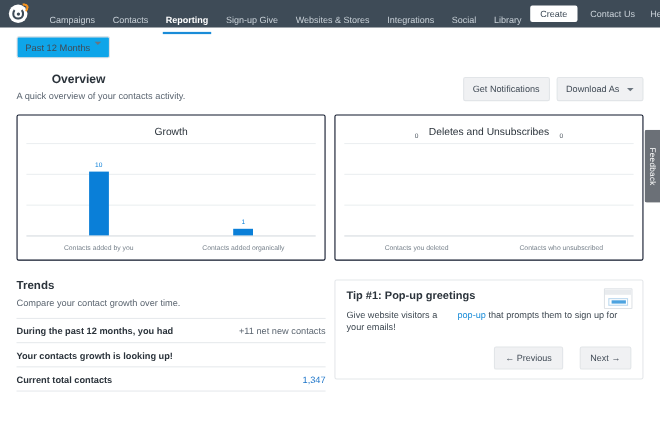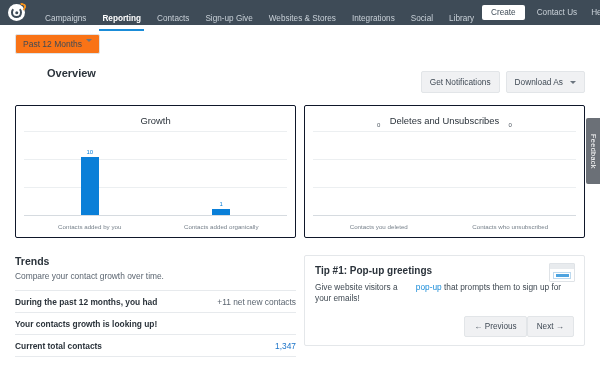--- a/index.html
+++ b/index.html
@@ -84,21 +84,21 @@
     color: #c9d1d8; font-size: 8.2px;
     padding: 0 7px; cursor: pointer; white-space: nowrap;
   }
 
   
   .page { padding: 0 15px; position: relative; }
 
   .filter-row { padding-top: 8px; }
   .dropdown-pill {
     display: inline-flex; align-items: flex-start; gap: 4px;
-    background: #f97316;
+    background: #0ea5e9;
     border: 1px solid #dfe2e5;
     border-radius: 2px;
     font-size: 8.5px; color: #414b56;
     padding: 4px 7px;
     cursor: pointer;
   }
   .caret-dark { width:0;height:0;border-left:3px solid transparent;border-right:3px solid transparent;border-top:3.5px solid #6b757f; }
 
   .section-head {
     display: flex; align-items: flex-start;
@@ -209,21 +209,21 @@
     border-radius: 1px;
     overflow: hidden;
   }
   .tip-illus .barbar { height: 5px; background: #e8ebee; }
   .tip-illus .win {
     margin: 3px auto 0; width: 18px; height: 7px;
     background: #ffffff; border: 1px solid #bcd9ef;
     display: flex; align-items: center; justify-content: center;
   }
   .tip-illus .win i { display:block; width: 13px; height: 3px; background: #4da3e0; }
-  .tip-nav { margin-top: auto; display: flex; justify-content: flex-end; gap: 0; padding-top: 12px; }
+  .tip-nav { margin-top: auto; display: flex; justify-content: flex-end; gap: 15px; padding-top: 12px; }
   .tip-btn {
     background: #f0f1f3; border: 1px solid #e2e5e8; border-radius: 2px;
     font-size: 8.2px; color: #414b56; padding: 5px 9px; cursor: pointer;
     white-space: nowrap;
   }
 
   
   .feedback-tab {
     position: fixed; right: 0; top: 118px;
     background: #6b7077;
@@ -245,22 +245,22 @@
 <div class="topnav">
   <div class="logo">
     <div class="ring">
         <div class="dot"></div>
       </div>
     <div class="swoosh"></div>
   </div>
 
   <div class="nav-items">
     <div class="nav-item">Campaigns</div>
+    <div class="nav-item">Contacts</div>
     <div class="nav-item active">Reporting</div>
-    <div class="nav-item">Contacts</div>
     <div class="nav-item">Sign-up Give</div>
     <div class="nav-item">Websites &amp; Stores</div>
     <div class="nav-item">Integrations</div>
     <div class="nav-item">Social</div>
     <div class="nav-item">Library</div>
   </div>
 
   <div class="nav-right">
     <div class="create-btn">Create</div>
     <div class="nav-link">Contact Us</div>
@@ -274,20 +274,21 @@
   <div class="filter-row">
     <div class="dropdown-pill">
       <span>Past 12 Months</span>
       <span class="caret-dark"></span>
     </div>
   </div>
 
   <div class="section-head">
     <div>
       <div class="section-title">Overview</div>
+      <div class="section-sub">A quick overview of your contacts activity.</div>
     </div>
     <div class="section-actions">
       <div class="btn-light">
         <span>Get Notifications</span>
       </div>
       <div class="btn-light">
         <span>Download As</span>
         <span class="caret-dark"></span>
       </div>
     </div>

